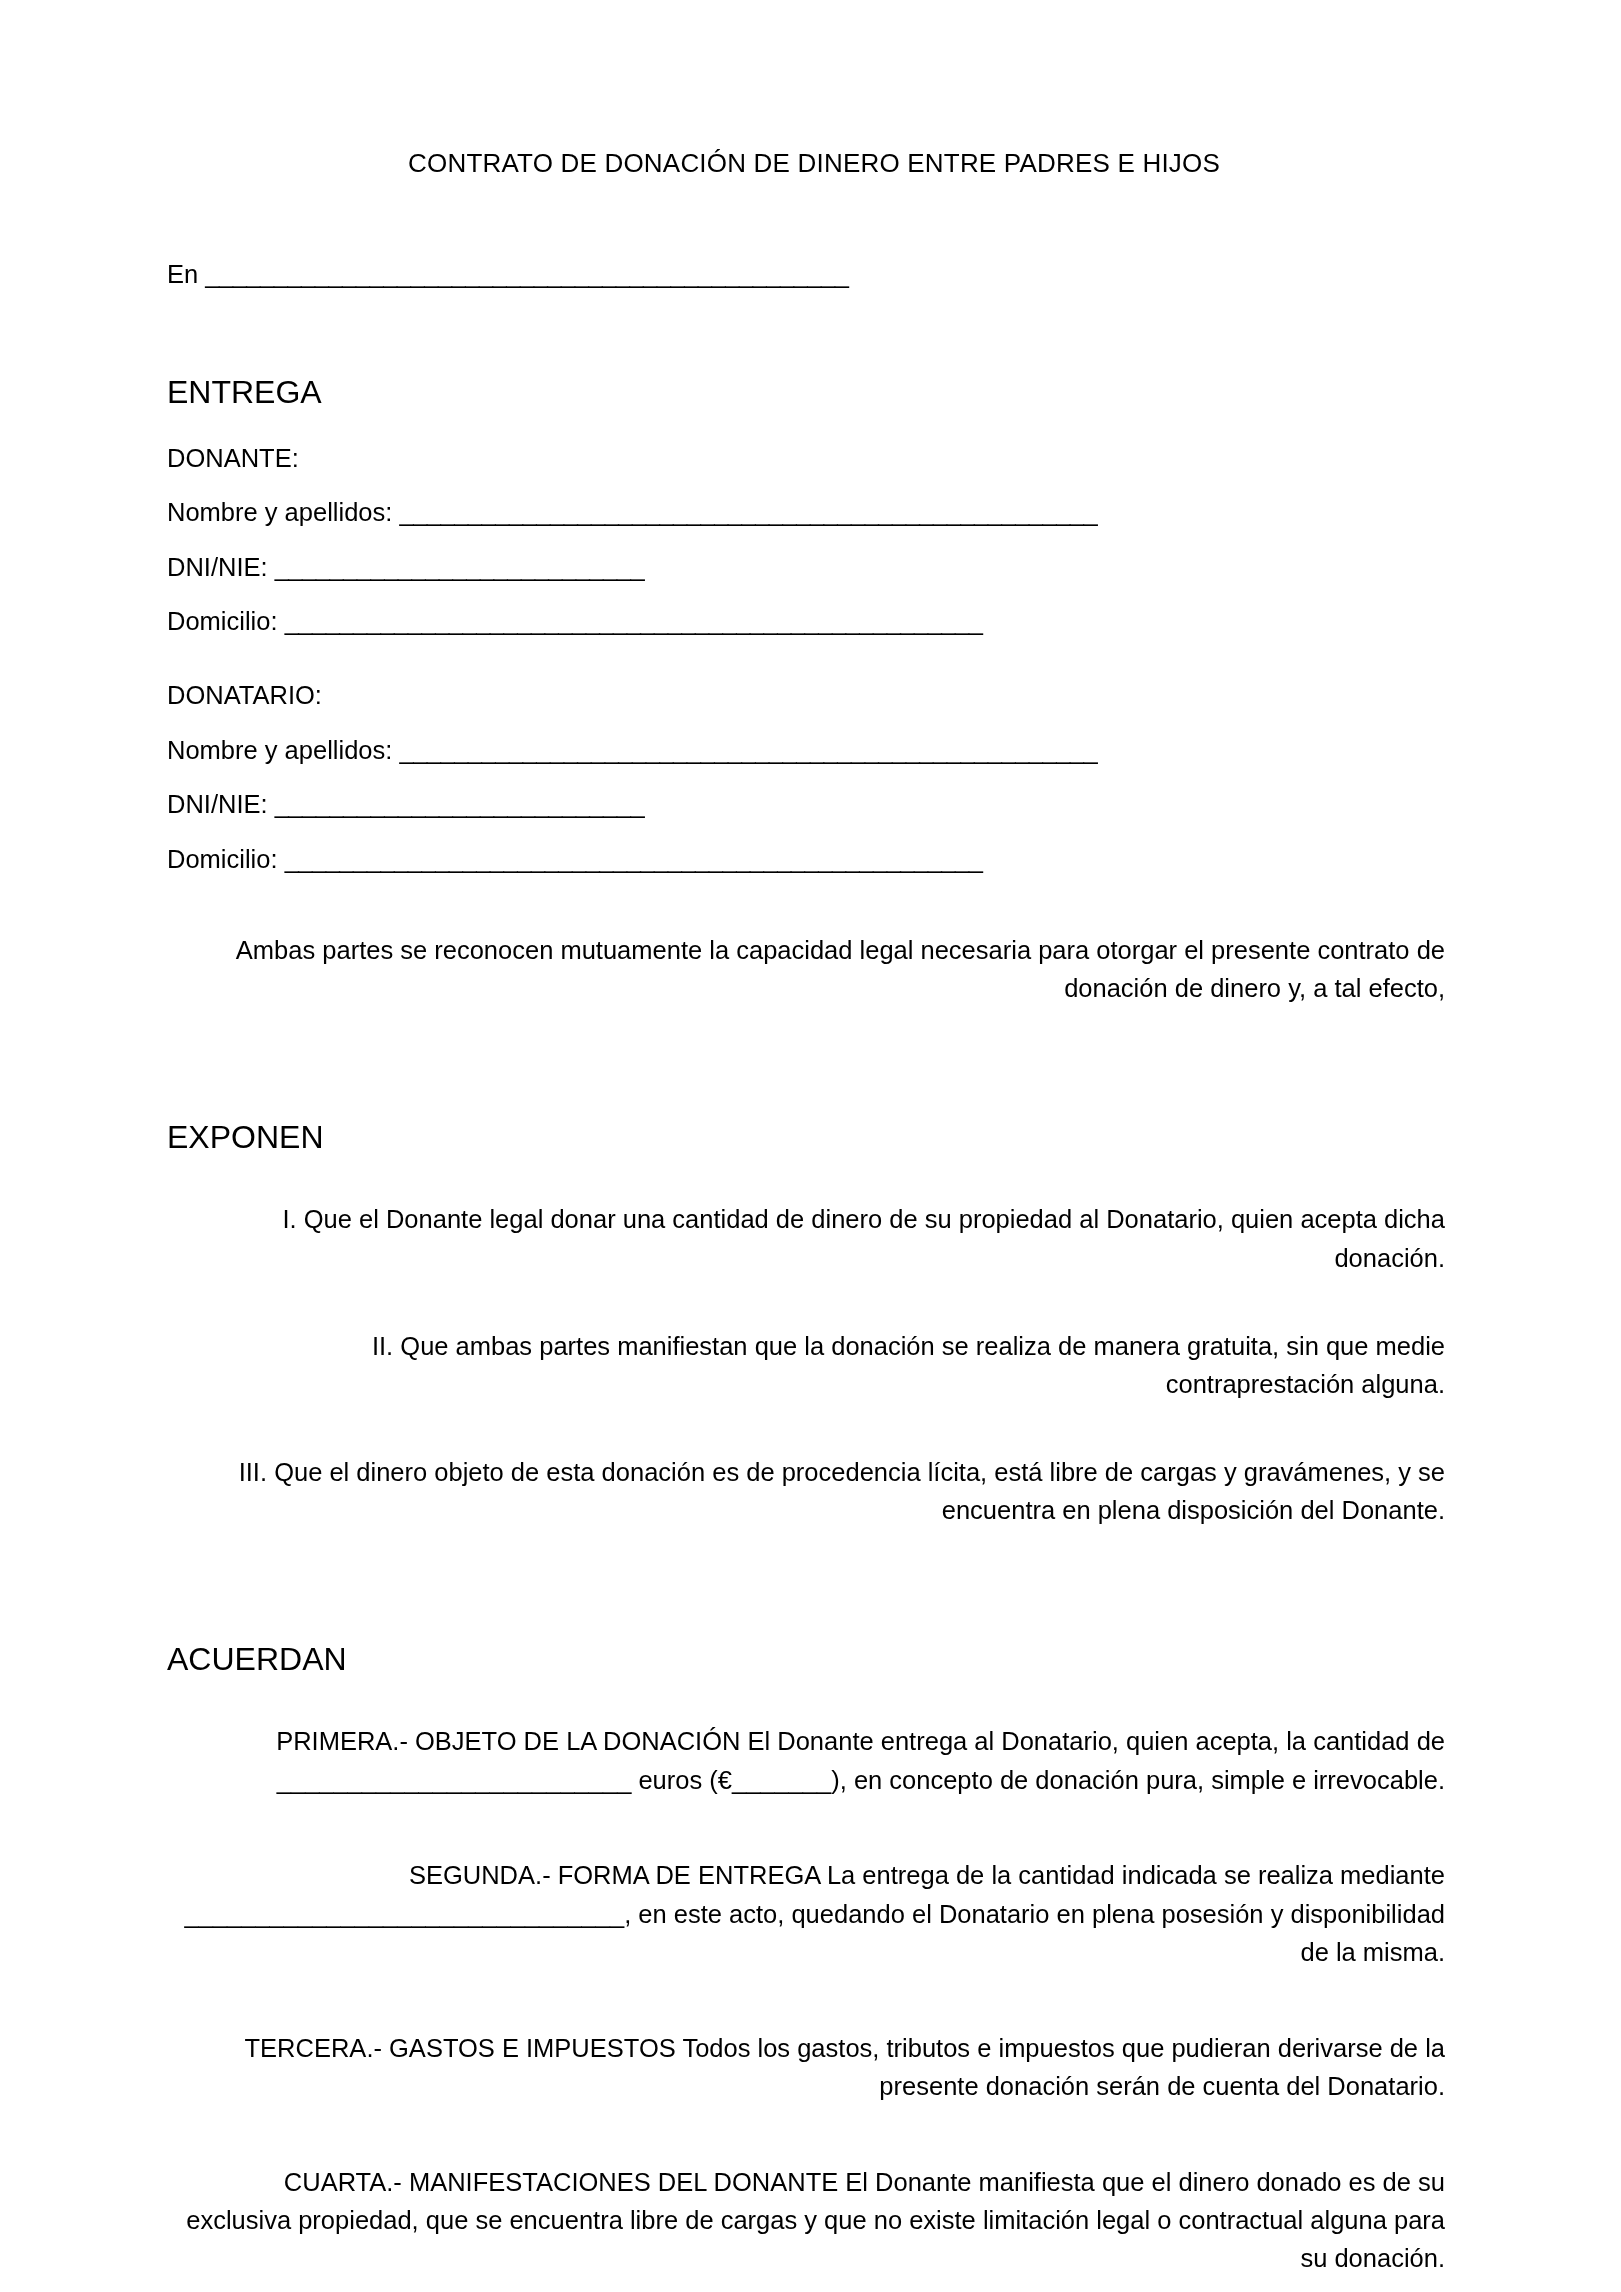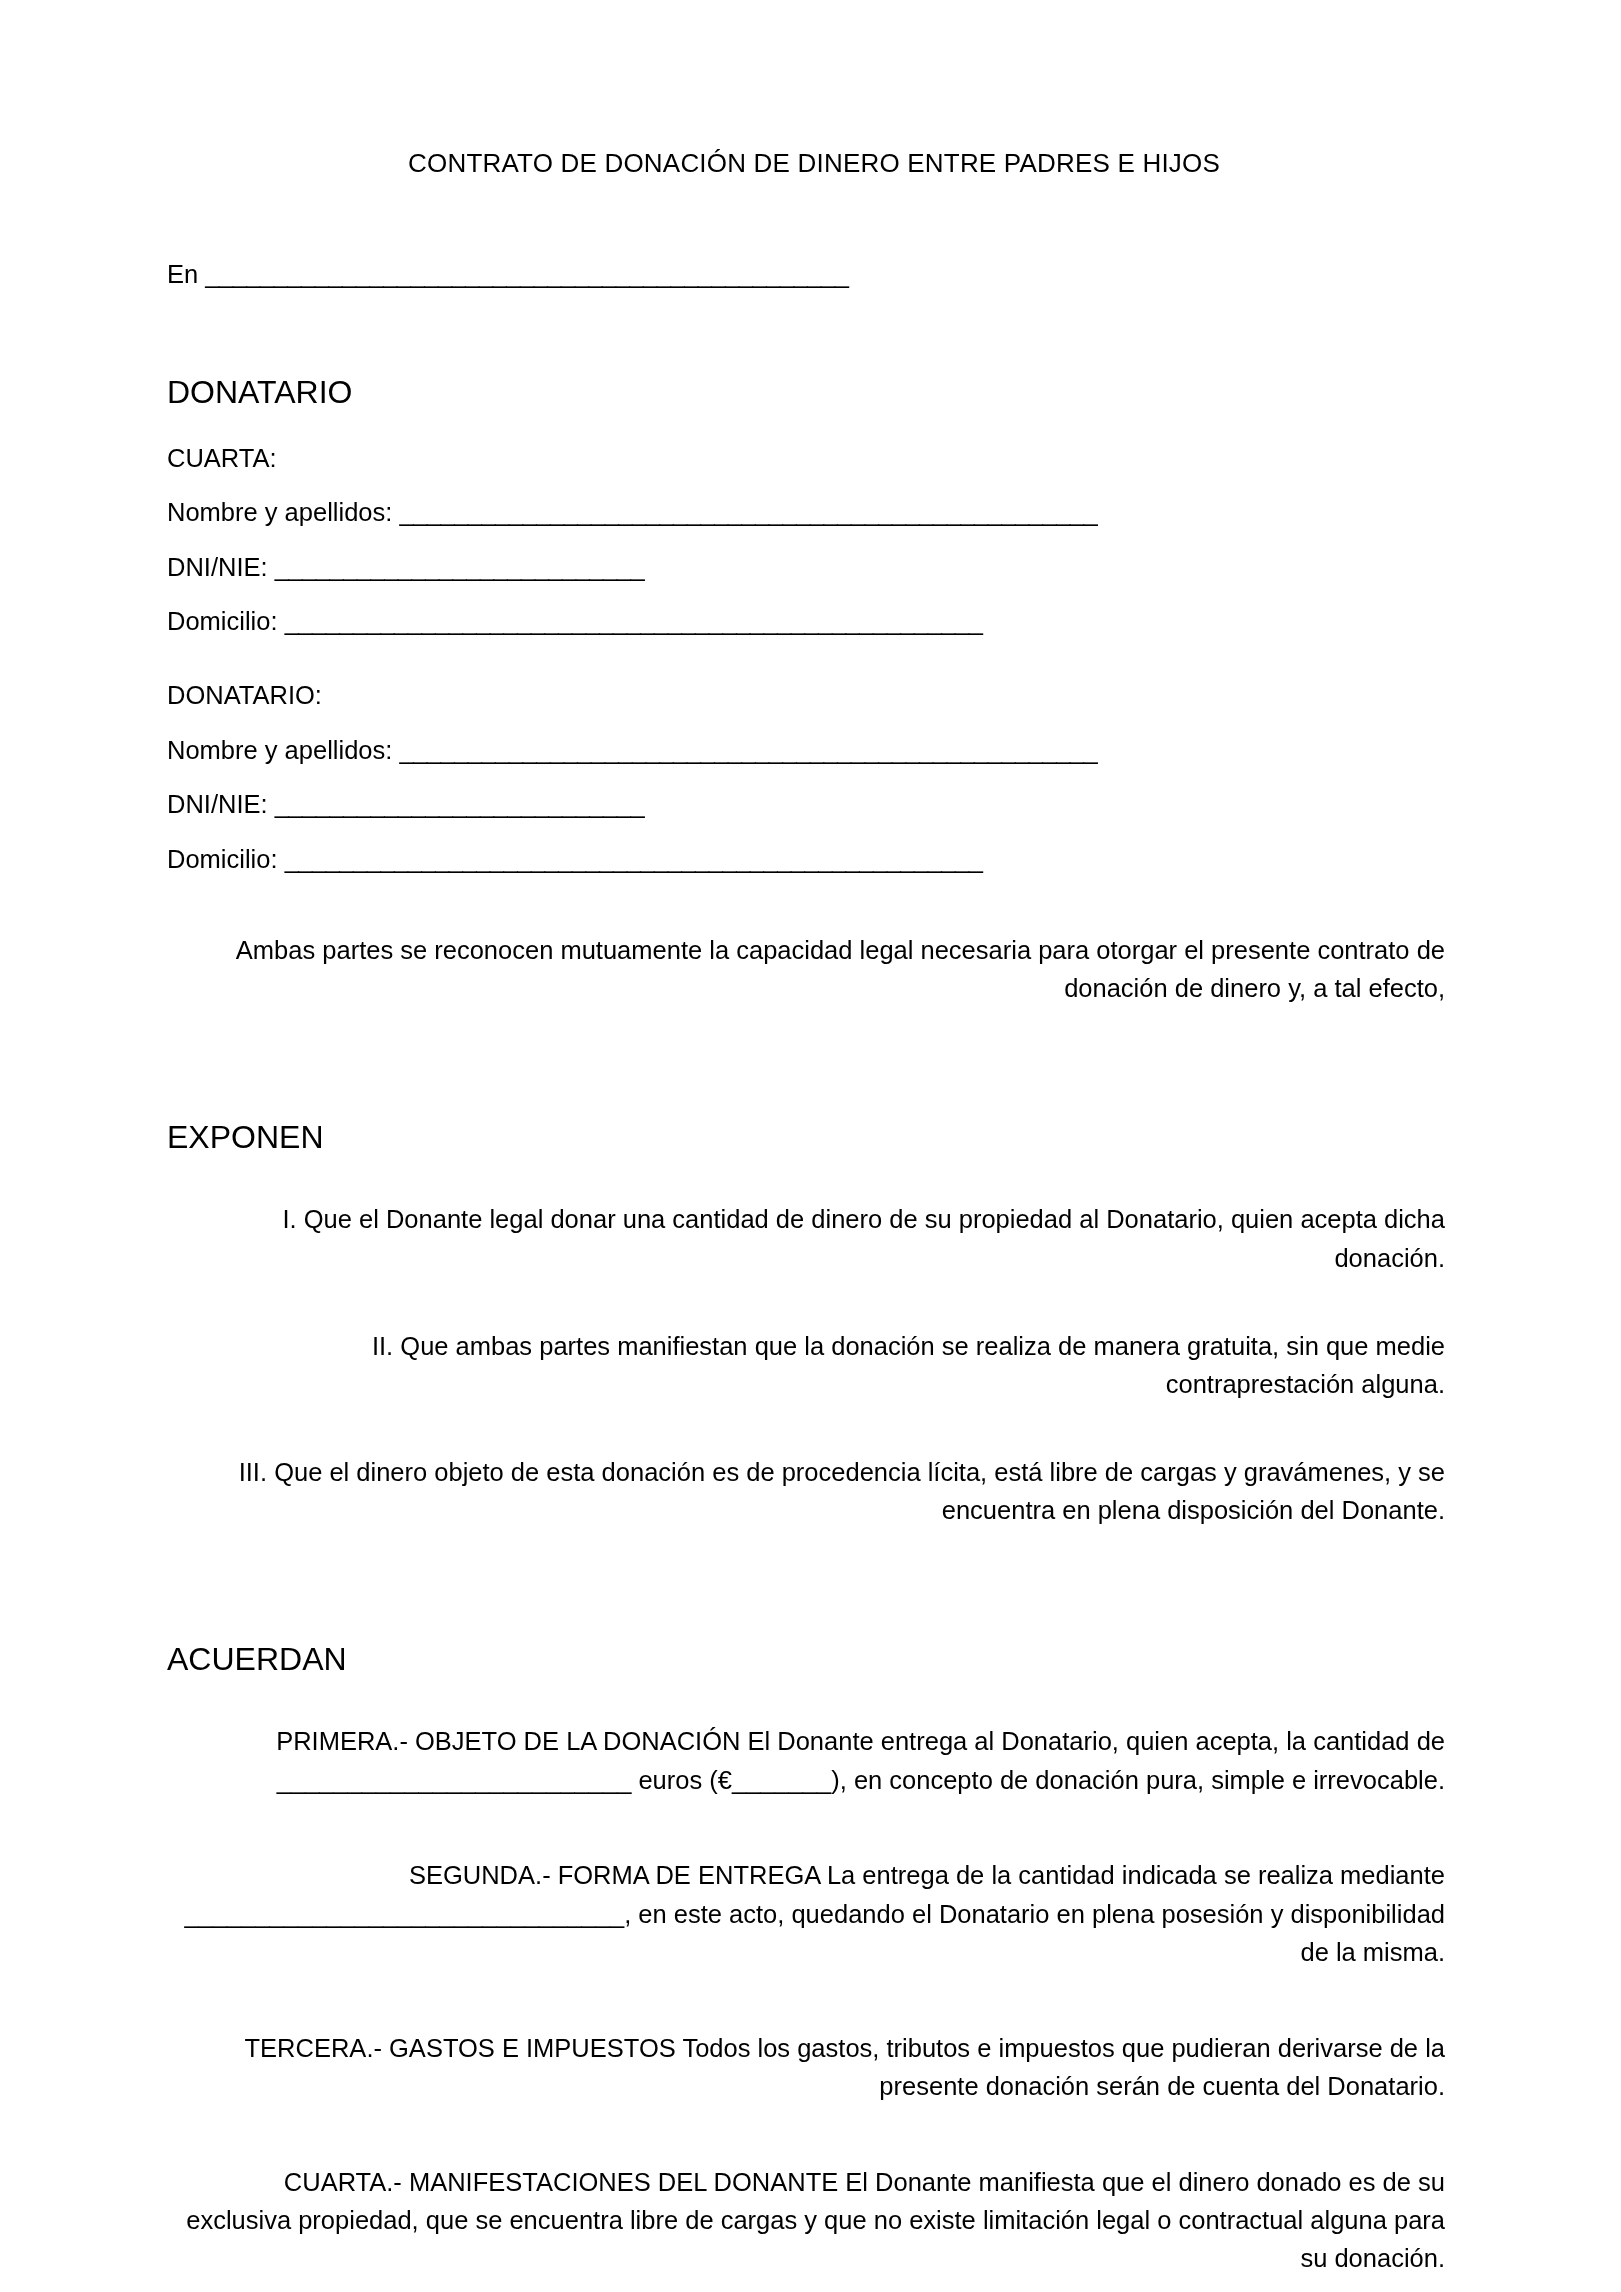--- a/index.html
+++ b/index.html
@@ -90,25 +90,25 @@
 
     <div class="spacer-after-title"></div>
 
     <p class="en-line">
       <span>En</span>
       <span class="blank">_______________________________________________</span>
     </p>
 
     <div class="gap-xl"></div>
 
-    <h2 class="section-heading">DONATARIO</h2>
+    <h2 class="section-heading">ENTREGA</h2>
 
     <div class="gap-s"></div>
 
-    <p class="field-line">CUARTA:</p>
+    <p class="field-line">DONANTE:</p>
 
     <div class="gap-xs"></div>
 
     <p class="field-line">
       <span>Nombre y apellidos:</span>
       <span class="blank">___________________________________________________</span>
     </p>
 
     <div class="gap-xs"></div>
 

